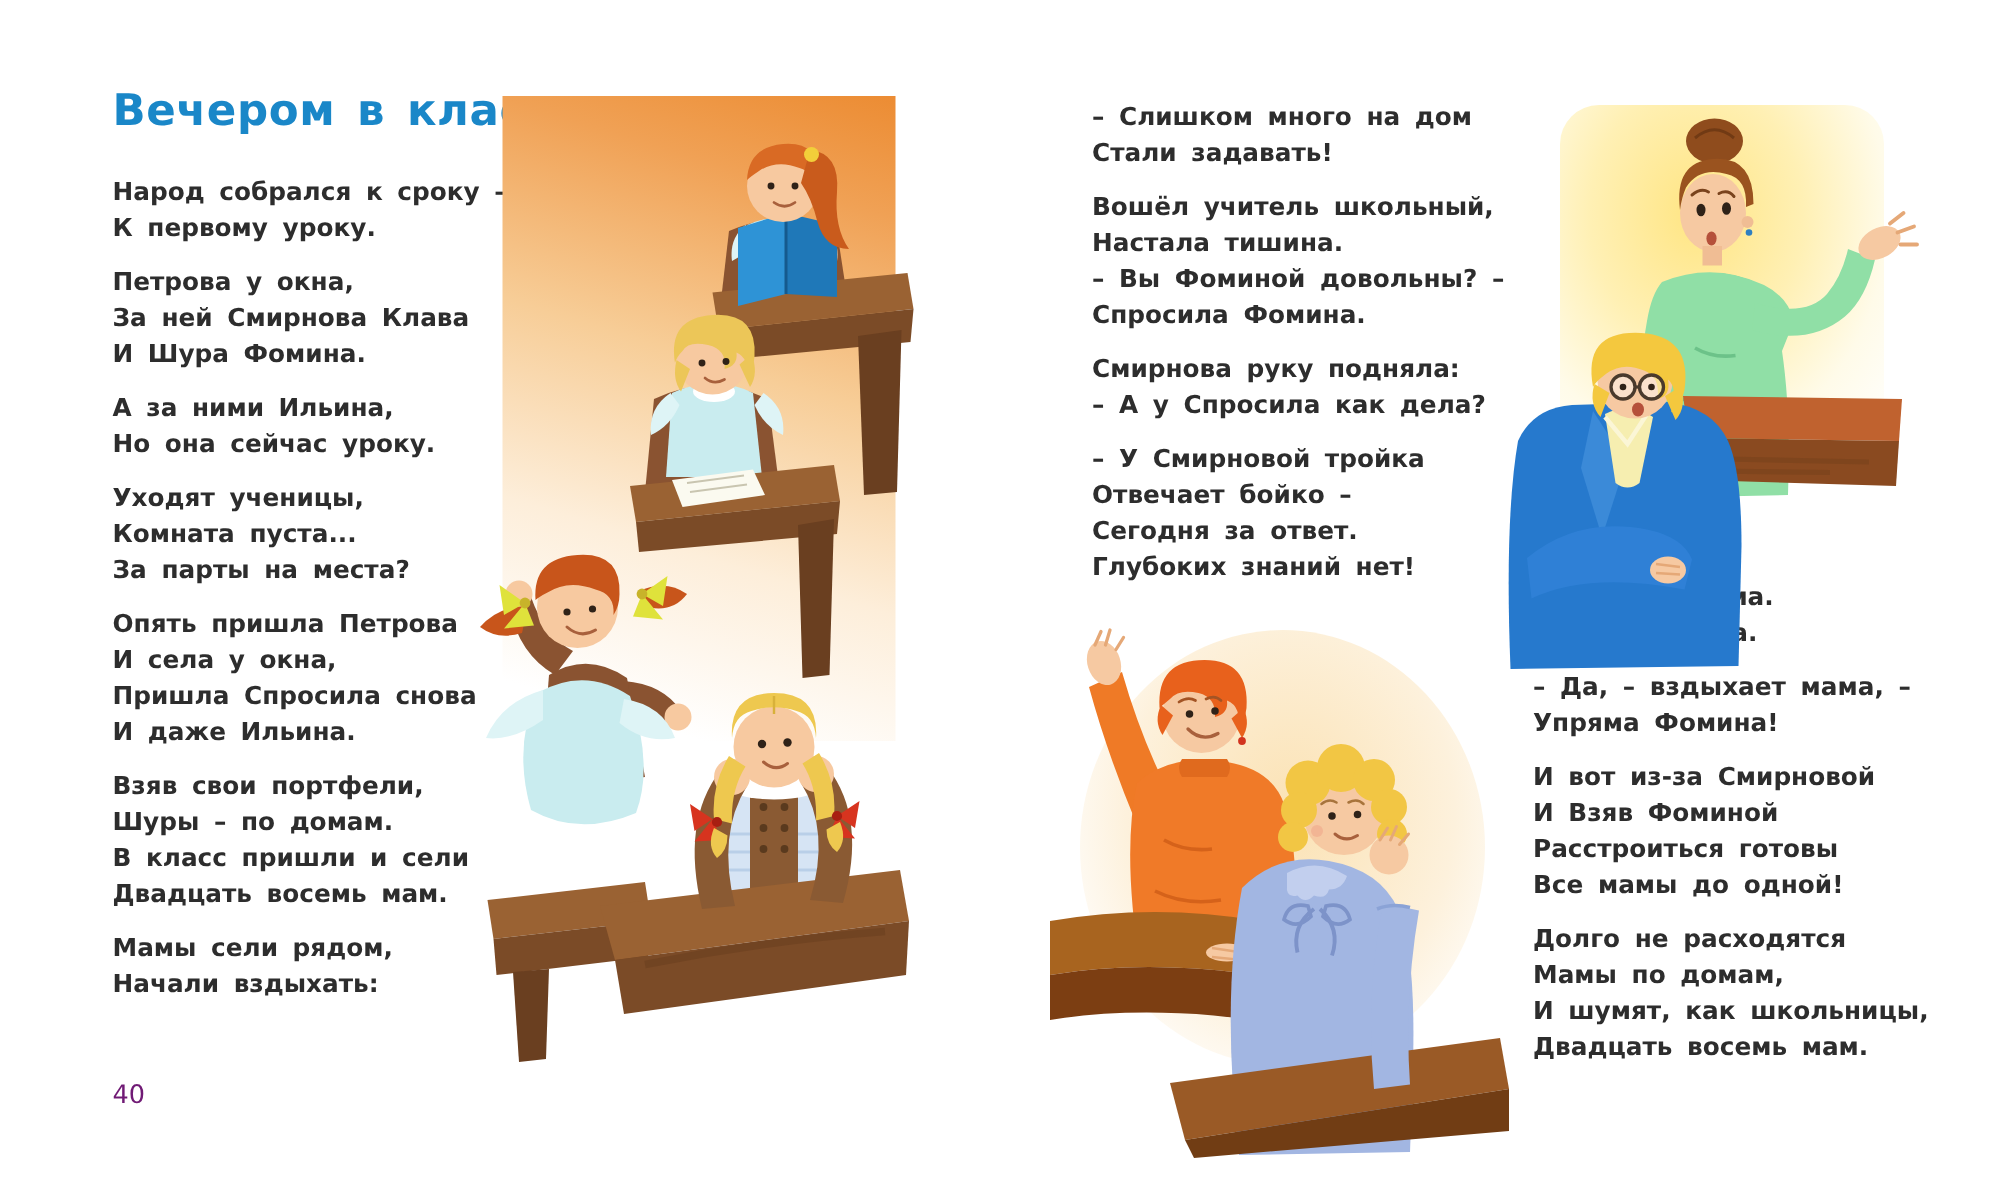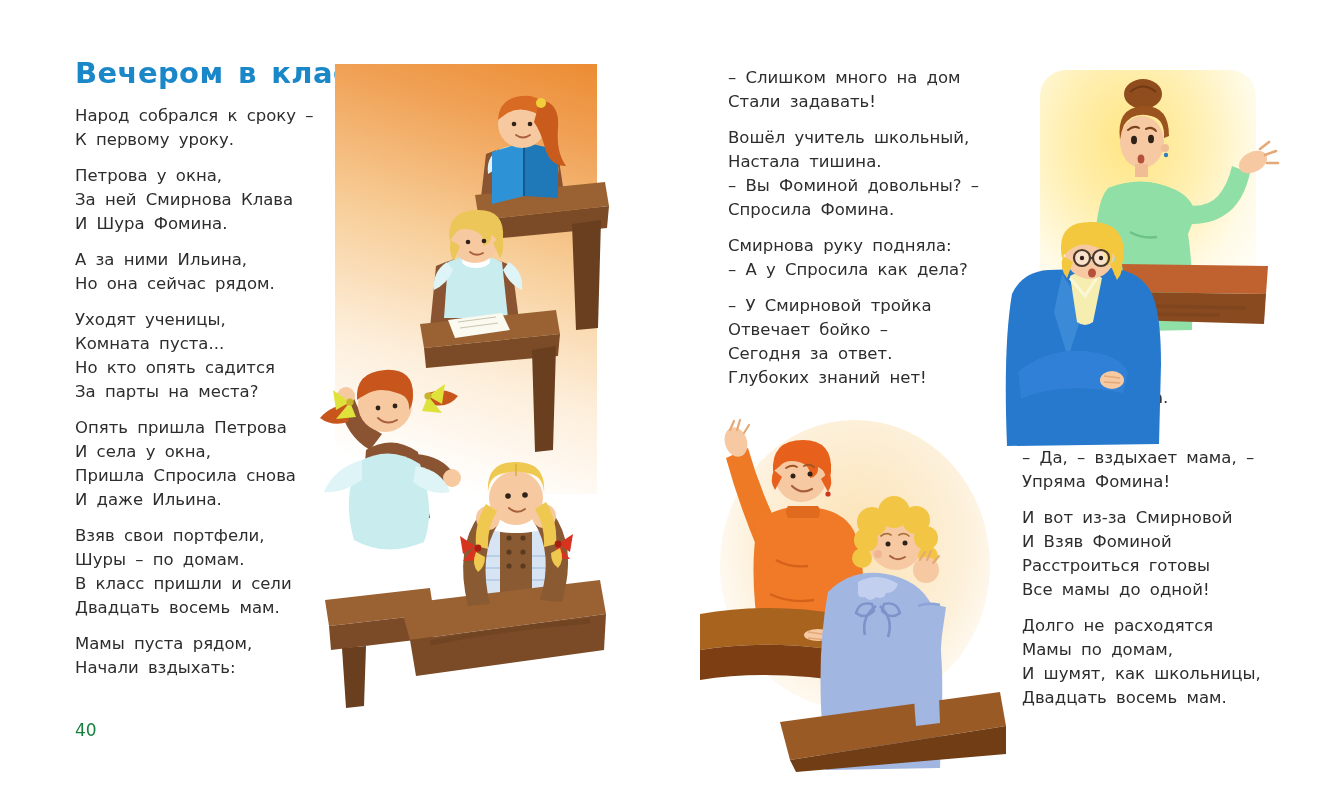--- a/index.html
+++ b/index.html
@@ -12,27 +12,27 @@
   .page-right{left:664px;width:664px;}
   .poem-title{
     position:absolute;left:75px;top:56px;margin:0;
     font-size:29px;font-weight:bold;color:#1a87c8;letter-spacing:0.4px;
     word-spacing:4px;
   }
   .poem{
     position:absolute;font-size:16.5px;line-height:24px;color:#2d2d2d;
     word-spacing:4px;font-weight:normal;
   }
-  .poem .stanza{margin:0 0 12px 0;}
+  .poem .stanza{margin:0 0 12px 0;font-weight:bold;}
   .poem .line{white-space:nowrap;}
-  .poem-left{left:75px;top:104px;width:260px;}
+  .poem-left{left:75px;top:116px;width:260px;}
   .poem-right-1{left:64px;top:66px;width:280px;}   
   .poem-right-2{left:358px;top:386px;width:240px;}
   .page-number{
-    position:absolute;left:75px;top:720px;font-size:17px;color:#15803d;
+    position:absolute;left:75px;top:720px;font-size:17px;color:#701a75;
   }
   .illustration{position:absolute;}
   .glow{position:absolute;}
   .glow-left{
     left:35px;top:6px;width:262px;height:430px;
     background:linear-gradient(197deg,#ec8c33 0%,#f0a155 16%,#f7cd97 42%,#fdeeda 68%,#ffffff 92%);
   }
   .glow-teacher{
     left:40px;top:8px;width:216px;height:226px;border-radius:26px;
     background:radial-gradient(ellipse at 42% 32%,#ffe583 0%,#fff0b4 40%,#fffbe9 72%,#ffffff 100%);
@@ -59,42 +59,41 @@
           <div class="line">Народ собрался к сроку –</div>
           <div class="line">К первому уроку.</div>
         </div>
         <div class="stanza">
           <div class="line">Петрова у окна,</div>
           <div class="line">За ней Смирнова Клава</div>
           <div class="line">И Шура Фомина.</div>
         </div>
         <div class="stanza">
           <div class="line">А за ними Ильина,</div>
-          <div class="line">Но она сейчас рядом.</div>
+          <div class="line">Но она сейчас уроку.</div>
         </div>
         <div class="stanza">
           <div class="line">Уходят ученицы,</div>
           <div class="line">Комната пуста...</div>
-          <div class="line">Но кто опять садится</div>
           <div class="line">За парты на места?</div>
         </div>
         <div class="stanza">
           <div class="line">Опять пришла Петрова</div>
           <div class="line">И села у окна,</div>
           <div class="line">Пришла Спросила снова</div>
           <div class="line">И даже Ильина.</div>
         </div>
         <div class="stanza">
           <div class="line">Взяв свои портфели,</div>
           <div class="line">Шуры – по домам.</div>
           <div class="line">В класс пришли и сели</div>
           <div class="line">Двадцать восемь мам.</div>
         </div>
         <div class="stanza">
-          <div class="line">Мамы пуста рядом,</div>
+          <div class="line">Мамы сели рядом,</div>
           <div class="line">Начали вздыхать:</div>
         </div>
       </div>
 
     <div class="page-number">40</div>
 
     <div class="illustration illustration-left">
       <div class="glow glow-left"></div>
       <svg width="330" height="650" viewBox="0 0 330 650">
 

